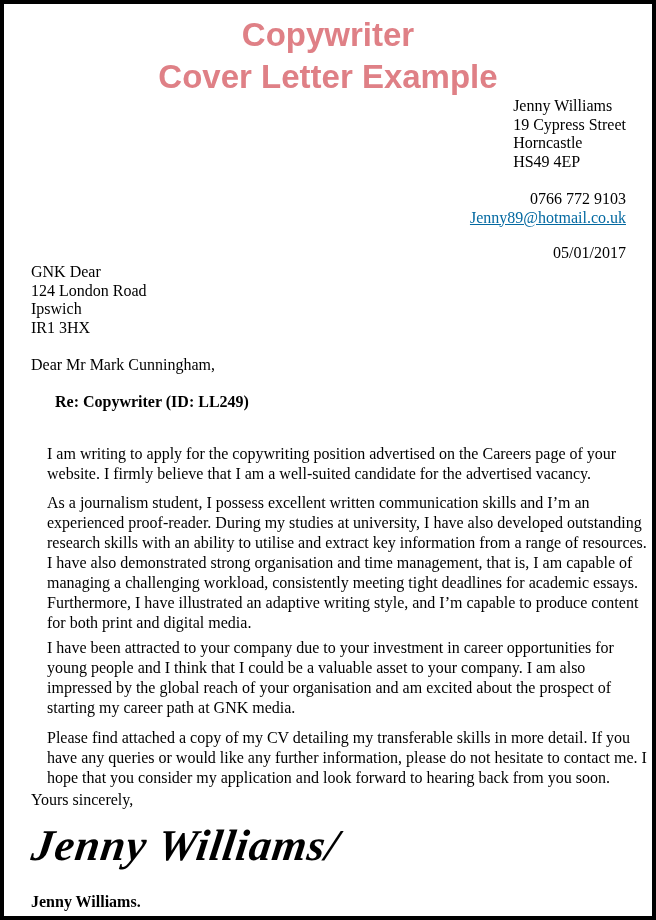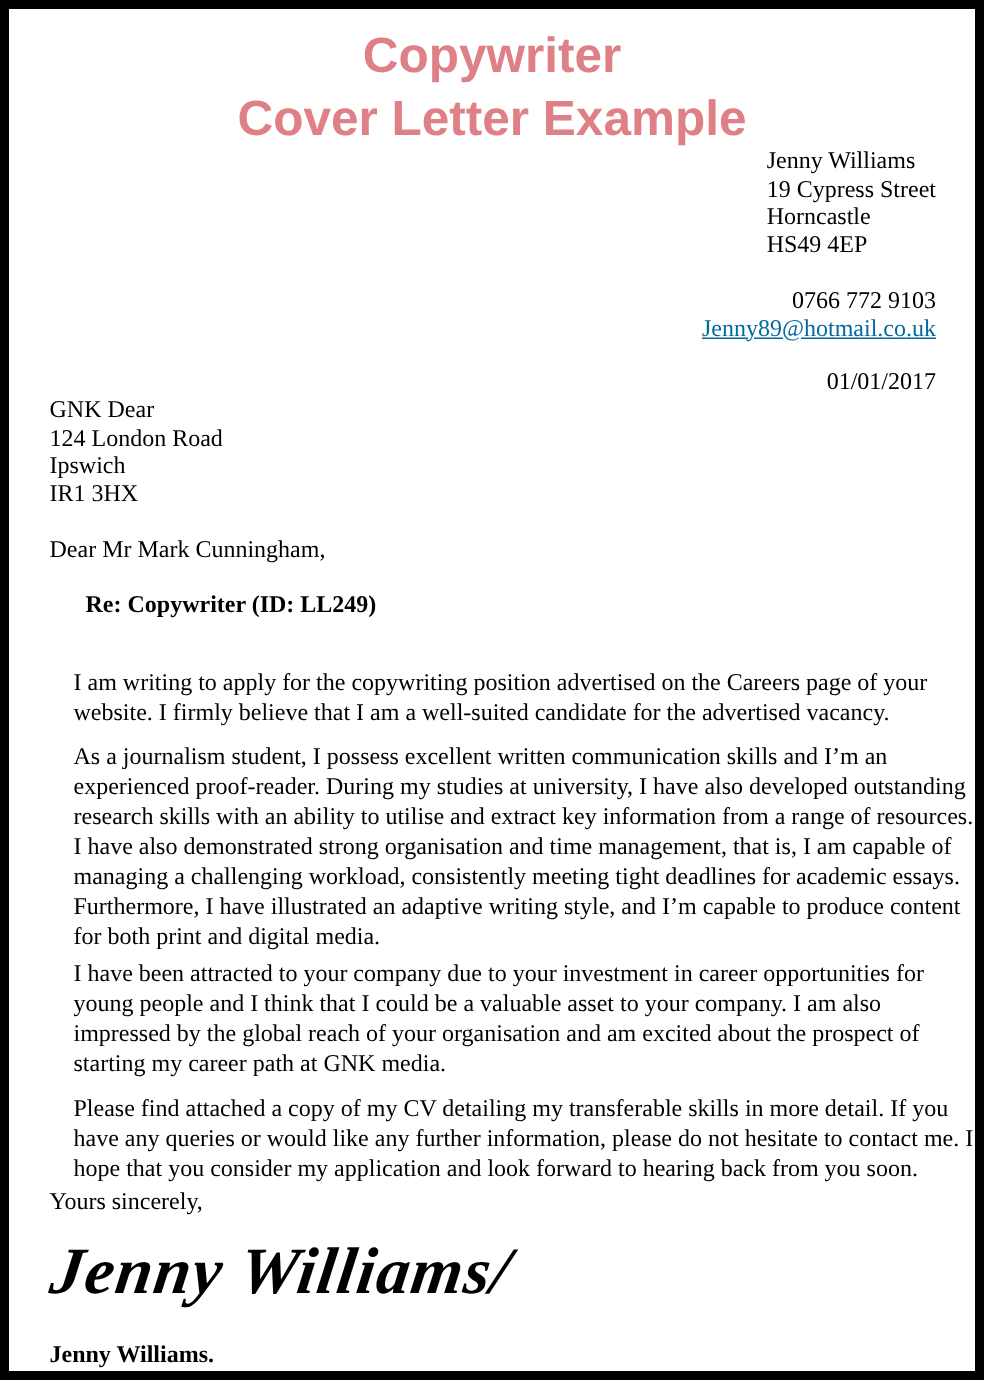--- a/index.html
+++ b/index.html
@@ -6,21 +6,21 @@
     margin: 0;
     padding: 0;
     background: #ffffff;
   }
   .page {
     position: relative;
     width: 656px;
     height: 920px;
     box-sizing: border-box;
     background: #ffffff;
-    border: 6px solid #000000;
+    border: 4px solid #000000;
     font-family: "Liberation Serif", serif;
     font-size: 16px;
     color: #000000;
     overflow: hidden;
   }
   .doc-title {
     position: absolute;
     top: 10px;
     left: 0;
     right: 0;
@@ -130,21 +130,21 @@
     <div>19 Cypress Street</div>
     <div>Horncastle</div>
     <div>HS49 4EP</div>
   </div>
 
   <div class="contact-block">
     <div>0766 772 9103</div>
     <div><a class="email-link" style="color: #0369a1;">Jenny89@hotmail.co.uk</a></div>
   </div>
 
-  <div class="date-line">01/01/2017</div>
+  <div class="date-line">05/01/2017</div>
 
   <div class="recipient-block">
     <div>GNK Dear</div>
     <div>124 London Road</div>
     <div>Ipswich</div>
     <div>IR1 3HX</div>
   </div>
 
   <div class="salutation">Dear Mr Mark Cunningham,</div>
 

